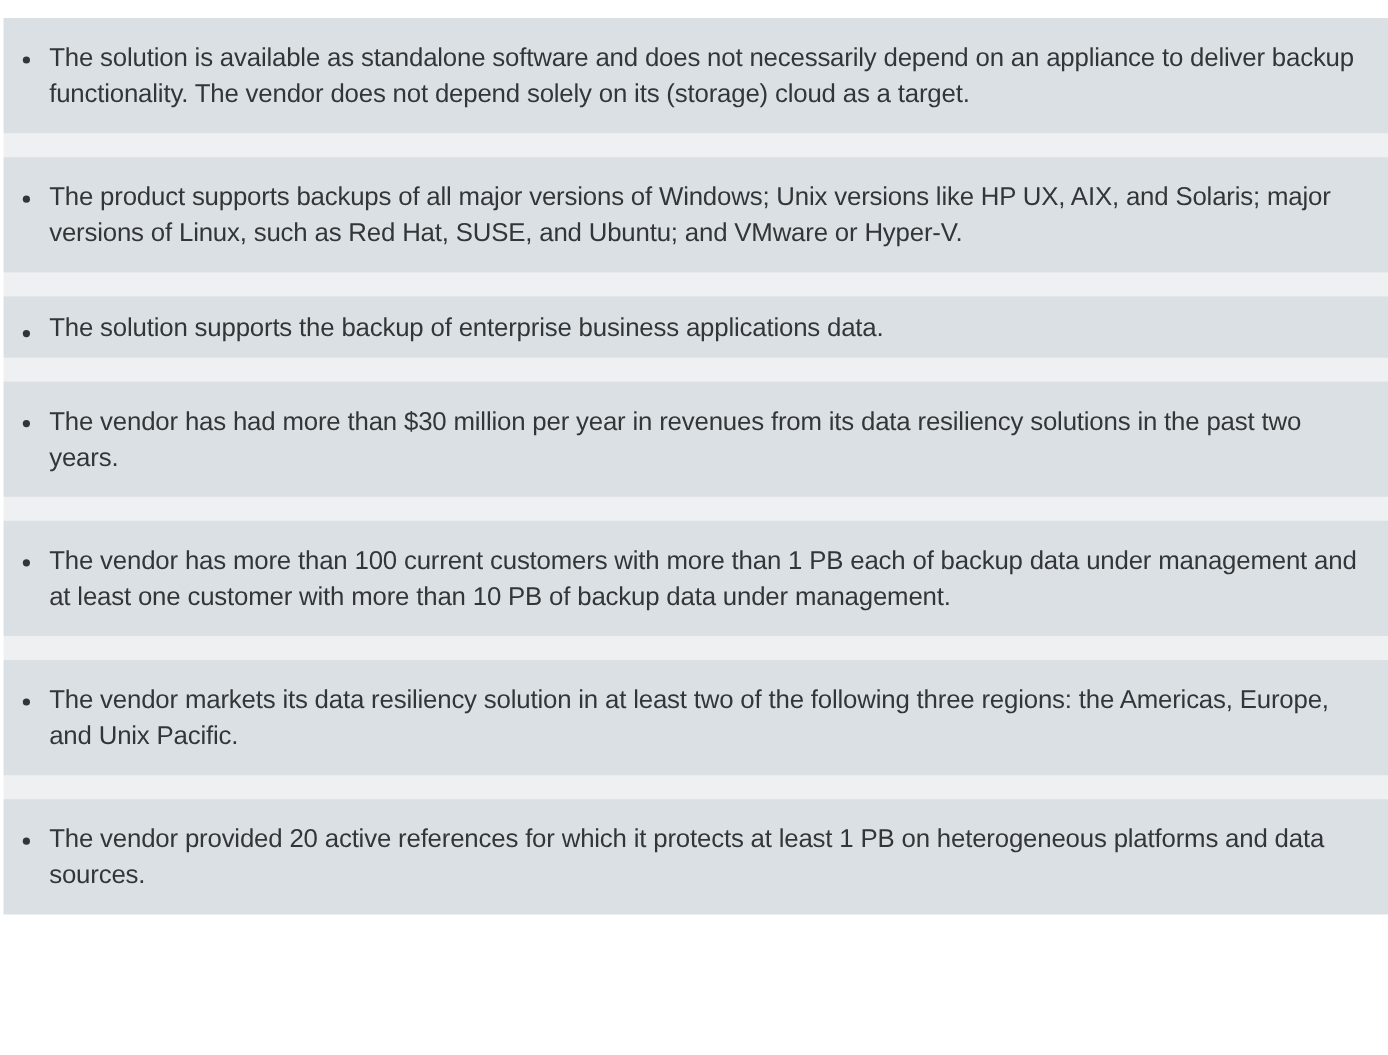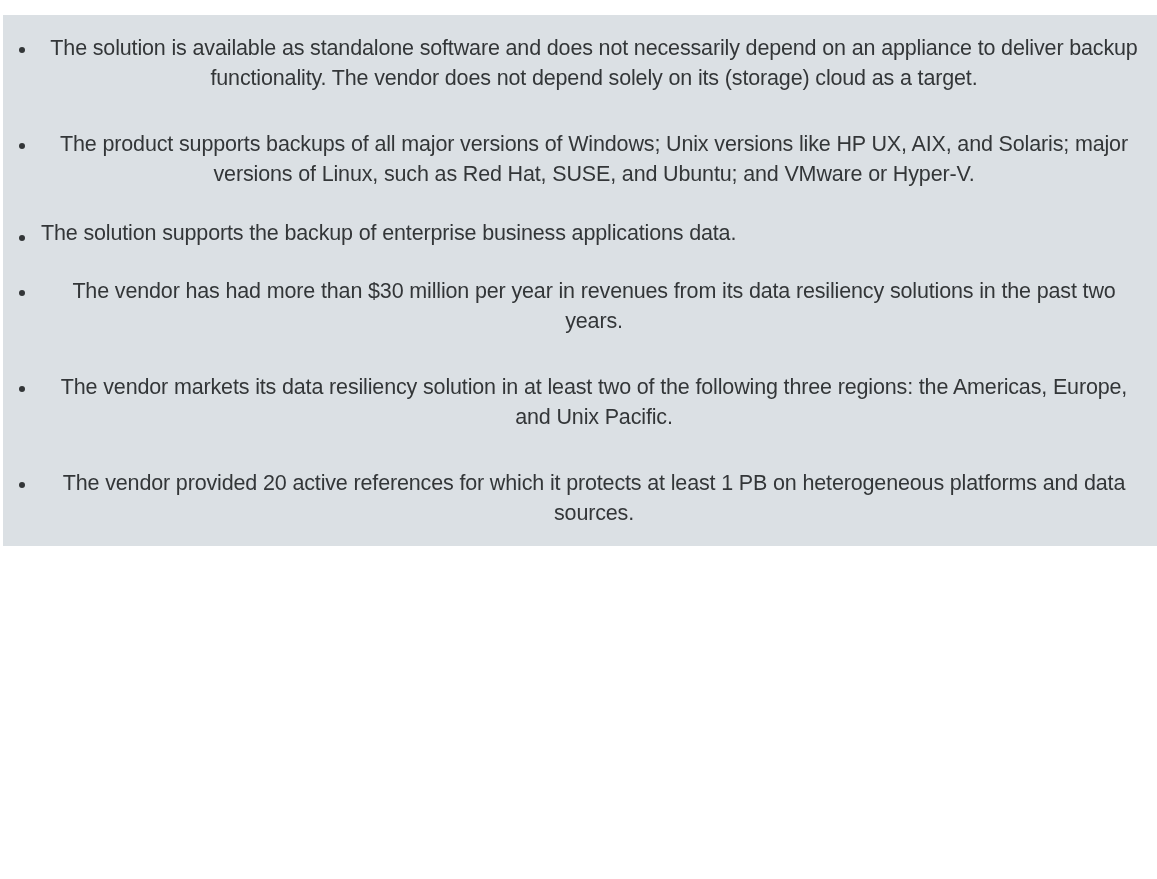--- a/index.html
+++ b/index.html
@@ -13,35 +13,34 @@
       overflow: hidden;
       position: relative;
       font-family: "Liberation Sans", sans-serif;
     }
     .panel {
       position: absolute;
       left: 3px;
       top: 15px;
       width: 1154px;
       background: #eef0f2;
-      text-align: center;
     }
     .row {
       position: relative;
       background: #dbe0e4;
       box-sizing: border-box;
       padding: 0 10px 0 38px;
       display: flex;
       align-items: center;
       color: #333638;
       font-size: 21.5px;
       line-height: 30px;
       letter-spacing: -0.15px;
     }
-    .row + .row { margin-top: 0; }
+    .row + .row { margin-top: 20px; }
     .row.two { height: 96px; padding-top: 0; }
     .row.one { height: 51px; }
     .bullet {
       position: absolute;
       left: 16px;
       width: 6px;
       height: 6px;
       border-radius: 50%;
       background: #333638;
     }
@@ -67,19 +66,23 @@
   <div class="row one">
     <span class="bullet"></span>
     <span class="text">The solution supports the backup of enterprise business applications data.</span>
   </div>
   <div class="row two">
     <span class="bullet"></span>
     <span class="text">The vendor has had more than $30 million per year in revenues from its data resiliency solutions in the past two years.</span>
   </div>
   <div class="row two">
     <span class="bullet"></span>
+    <span class="text">The vendor has more than 100 current customers with more than 1 PB each of backup data under management and at least one customer with more than 10 PB of backup data under management.</span>
+  </div>
+  <div class="row two">
+    <span class="bullet"></span>
     <span class="text">The vendor markets its data resiliency solution in at least two of the following three regions: the Americas, Europe, and Unix Pacific.</span>
   </div>
   <div class="row two">
     <span class="bullet"></span>
     <span class="text">The vendor provided 20 active references for which it protects at least 1 PB on heterogeneous platforms and data sources.</span>
   </div>
 </div>
 
 </body></html>

